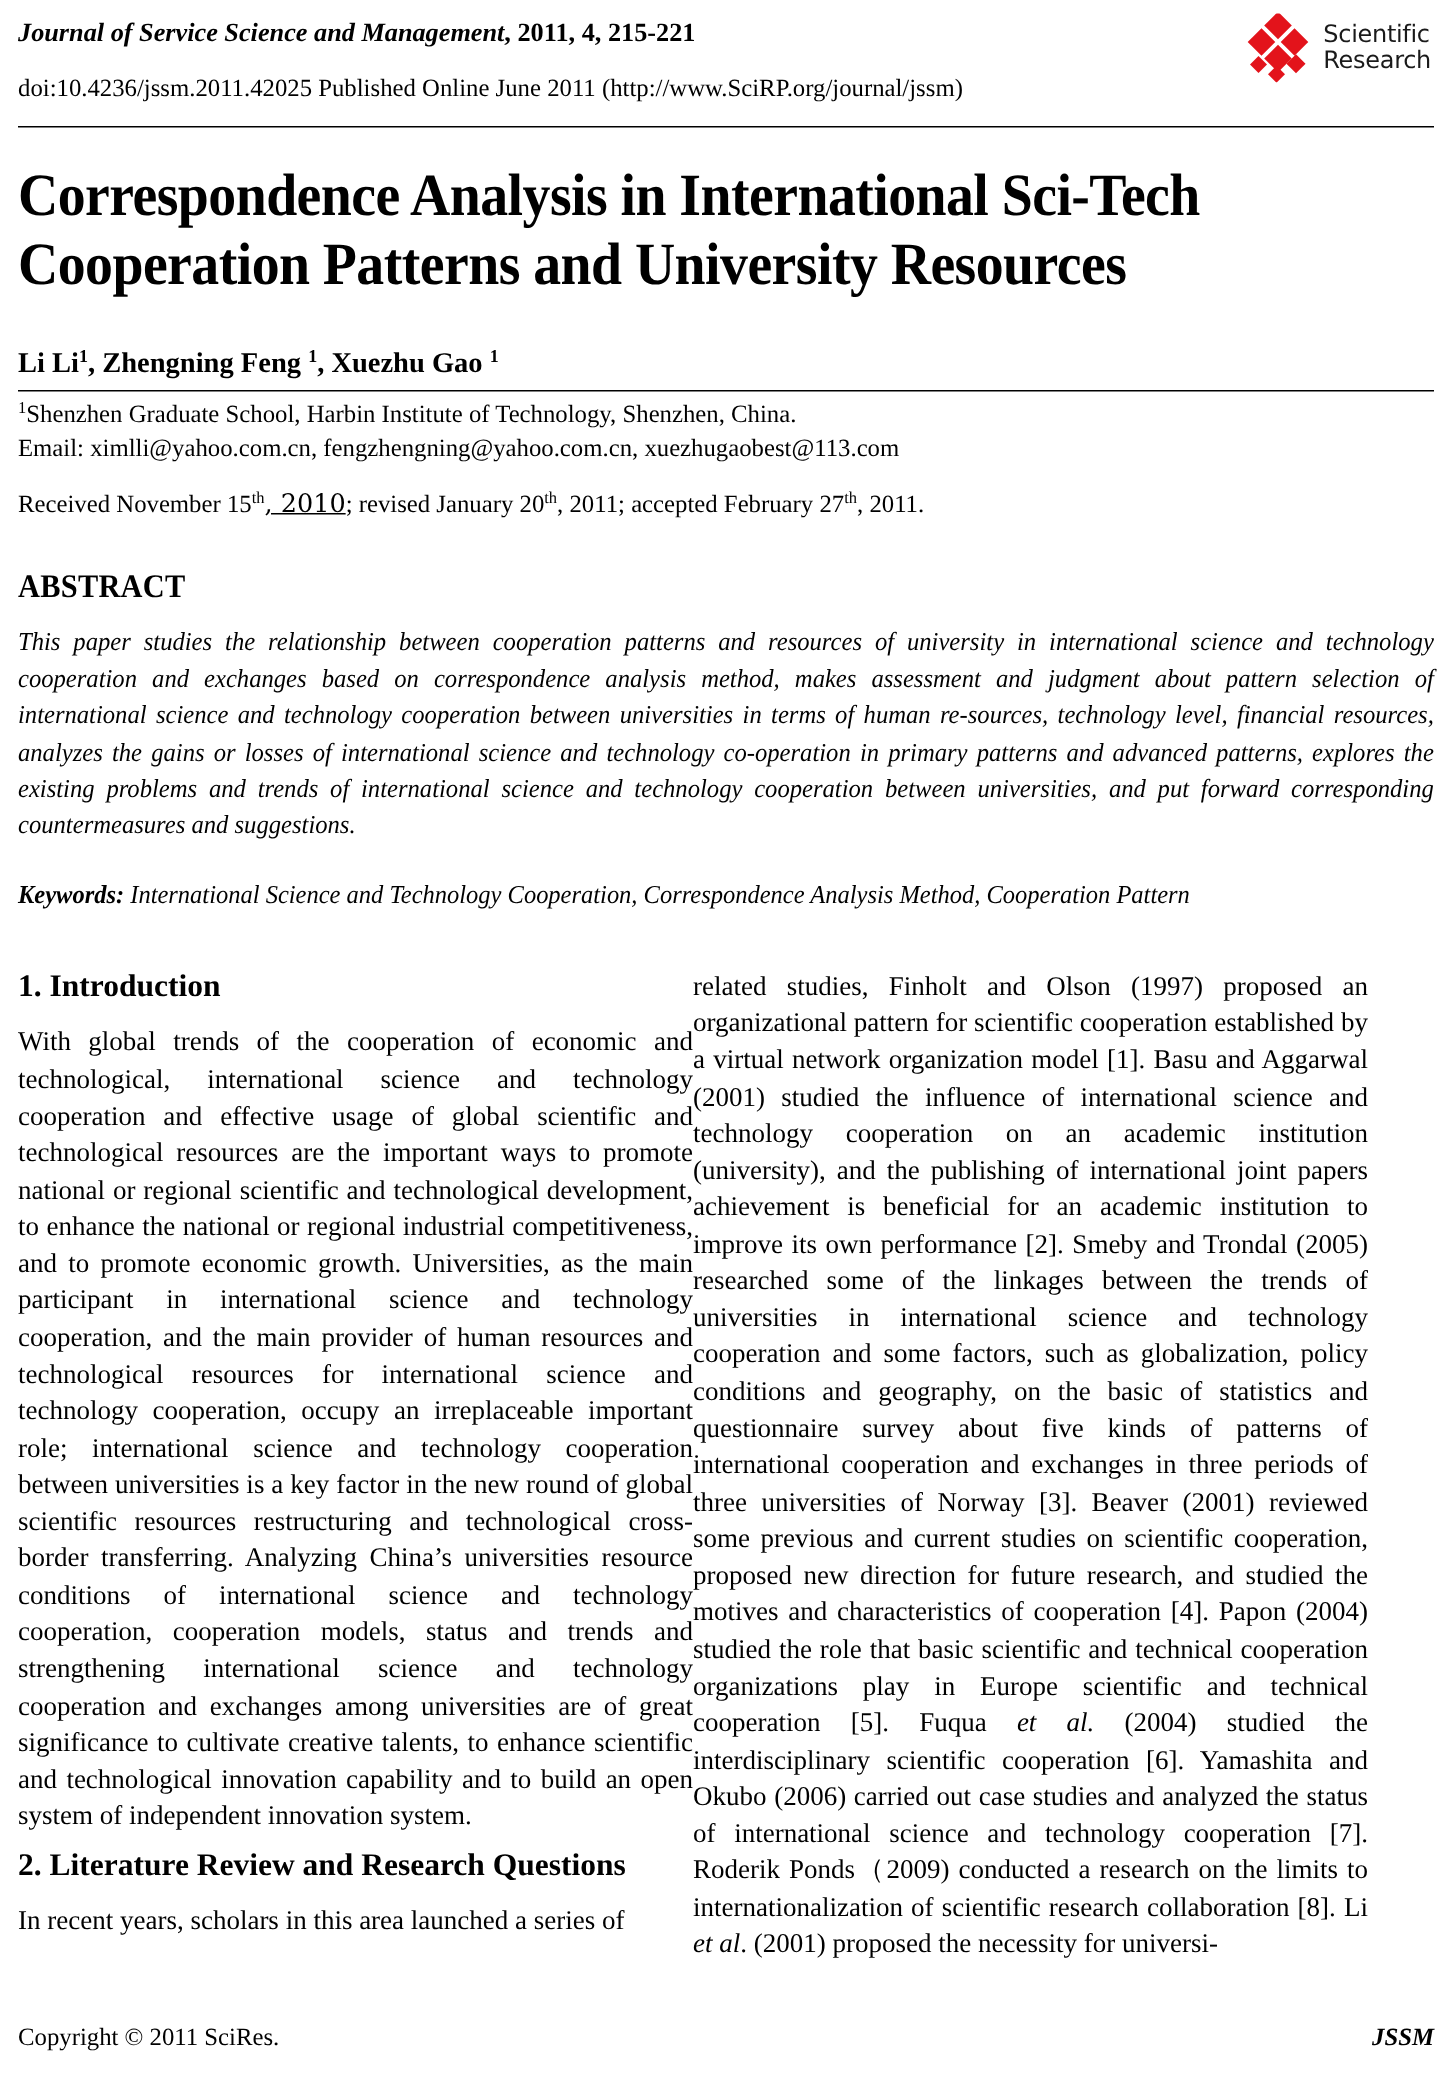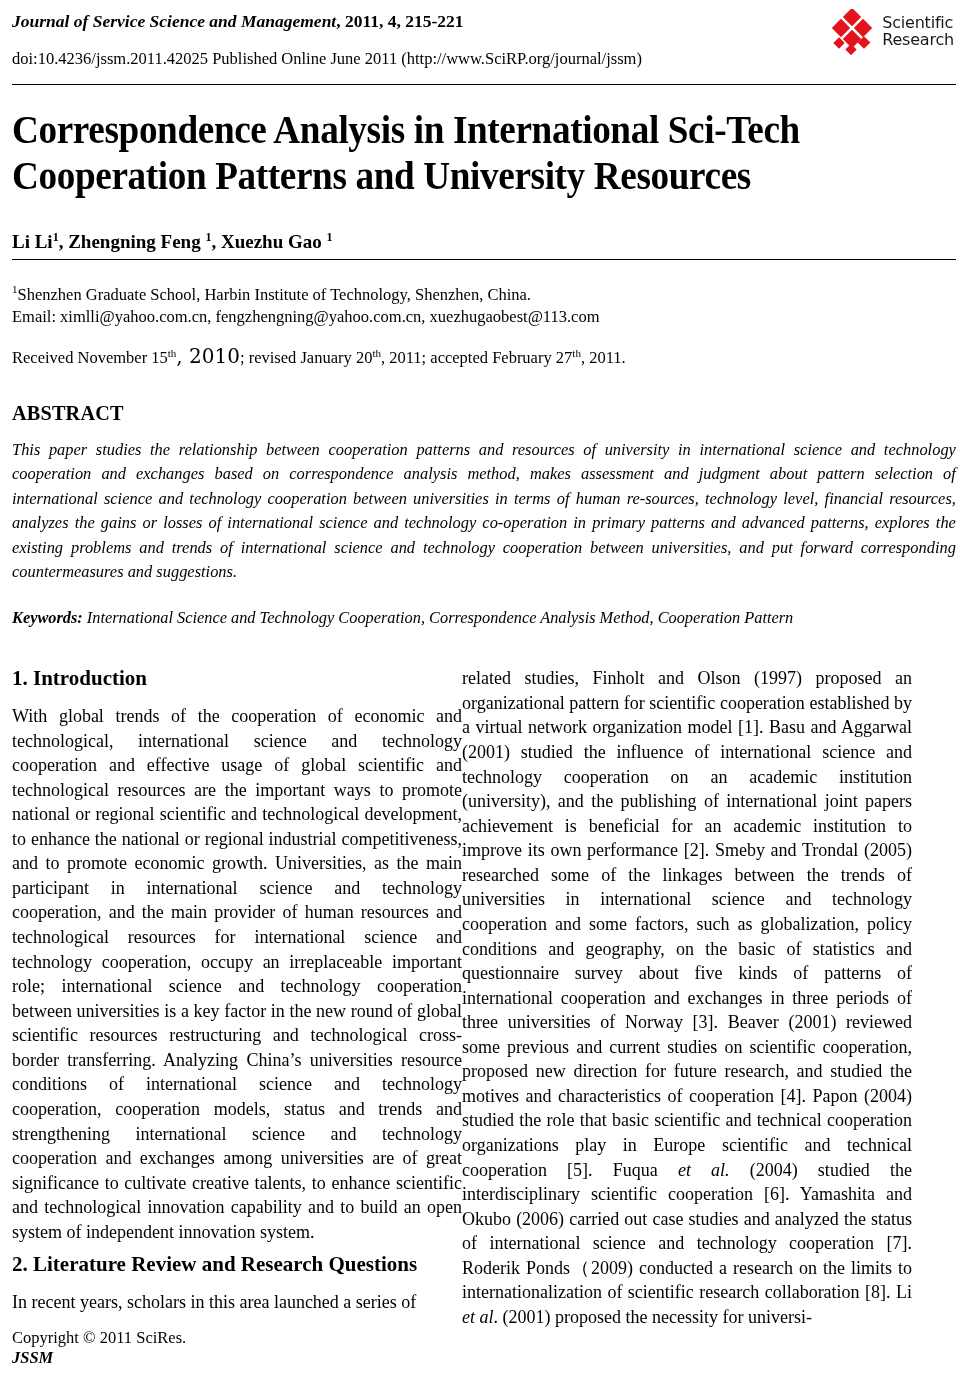--- a/index.html
+++ b/index.html
@@ -96,32 +96,33 @@
     margin-top: 30px;
     margin-bottom: 6px;
   }
   .authors sup { font-size: 12px; vertical-align: super; }
 
   .rule-authors { border-top: 1.4px solid #000; margin-top: 2px; }
 
   .affil {
     font-size: 16.5px;
     line-height: 1.34;
-    margin-top: 22px;
+    margin-top: 4px;
   }
   .affil sup { font-size: 11px; vertical-align: super; }
 
   .history {
     font-size: 16.5px;
     margin-top: 16px;
   }
   .history sup { font-size: 11px; vertical-align: super; }
   .history .bigyear {
     font-family: "DejaVu Serif", serif;
-    font-size: 20px;
+    font-size: 17px;
+    text-decoration: underline;
   }
 
   
   .abstract-head {
     font-weight: bold;
     font-size: 22px;
     letter-spacing: 0.2px;
     margin-top: 32px;
     transform: scaleX(0.92);
     transform-origin: left center;
@@ -178,21 +179,20 @@
   
   .footer {
     position: absolute;
     left: 12px;
     right: 12px;
     bottom: 14px;
     display: flex;
     justify-content: space-between;
     align-items: baseline;
     font-size: 16.5px;
-    flex-direction: column;
   }
   .footer-right {
     font-weight: bold;
     font-style: italic;
   }
 </style>
 </head>
 <body>
 
 <div class="page">

